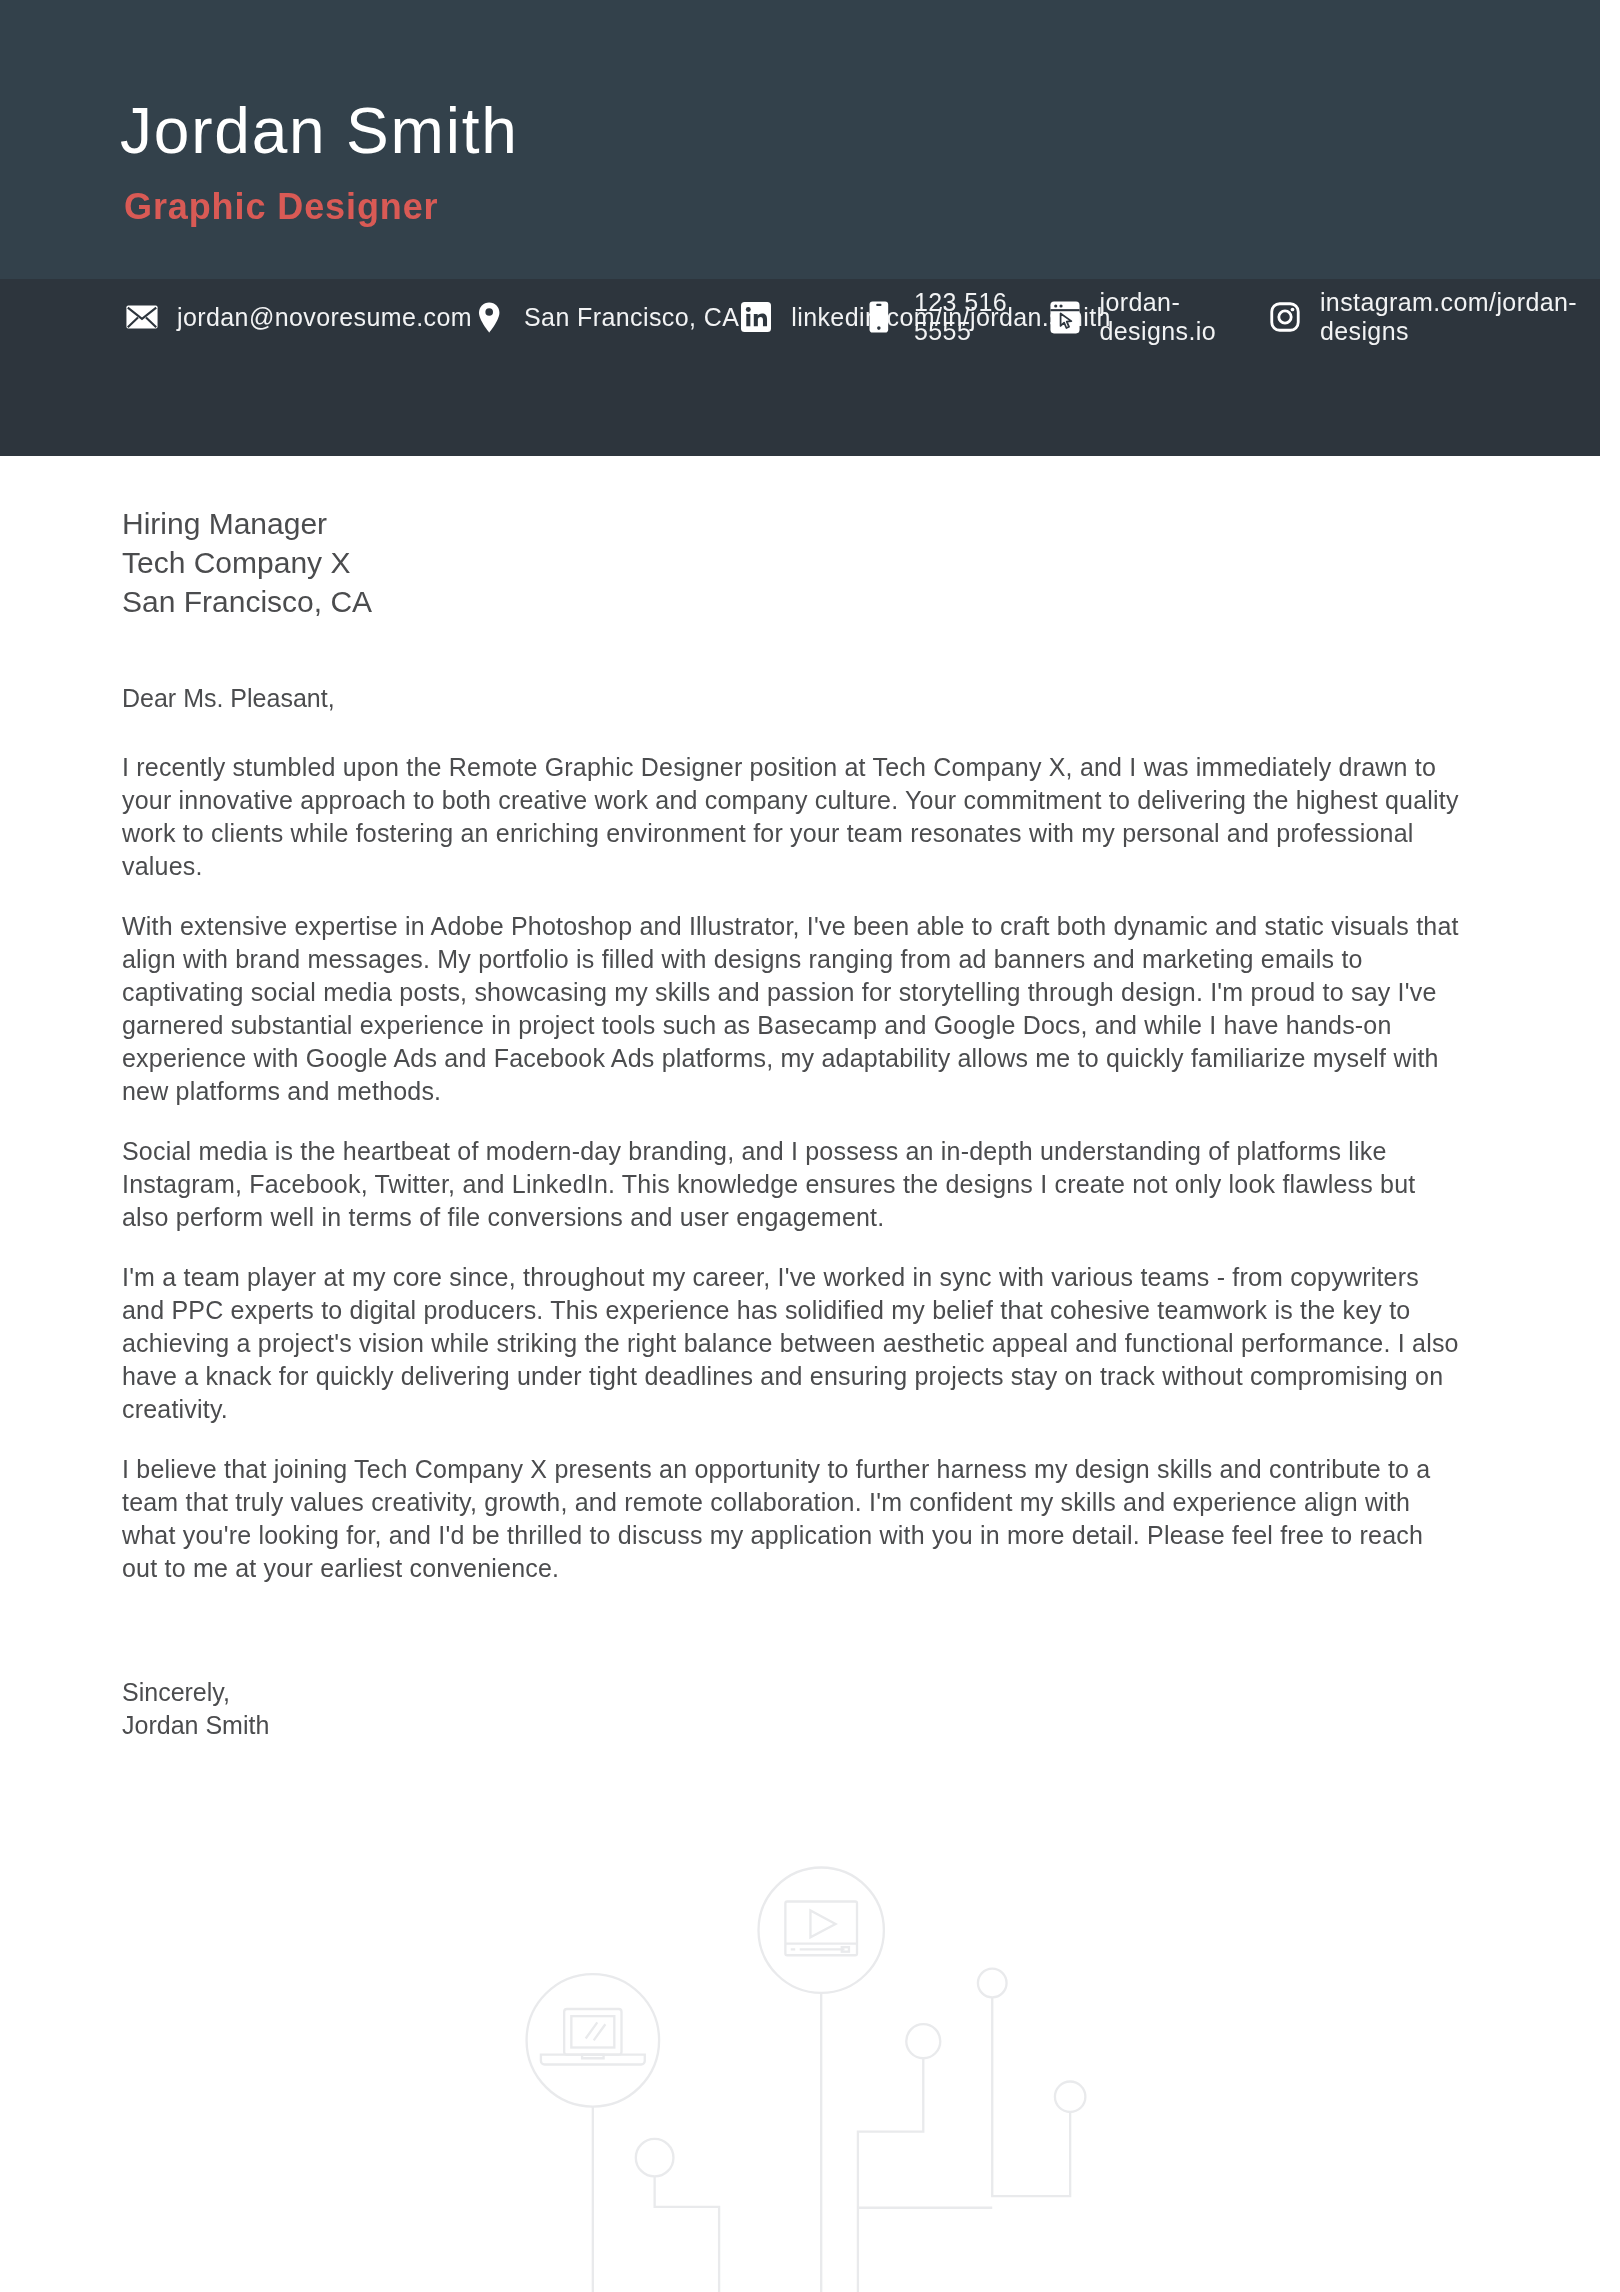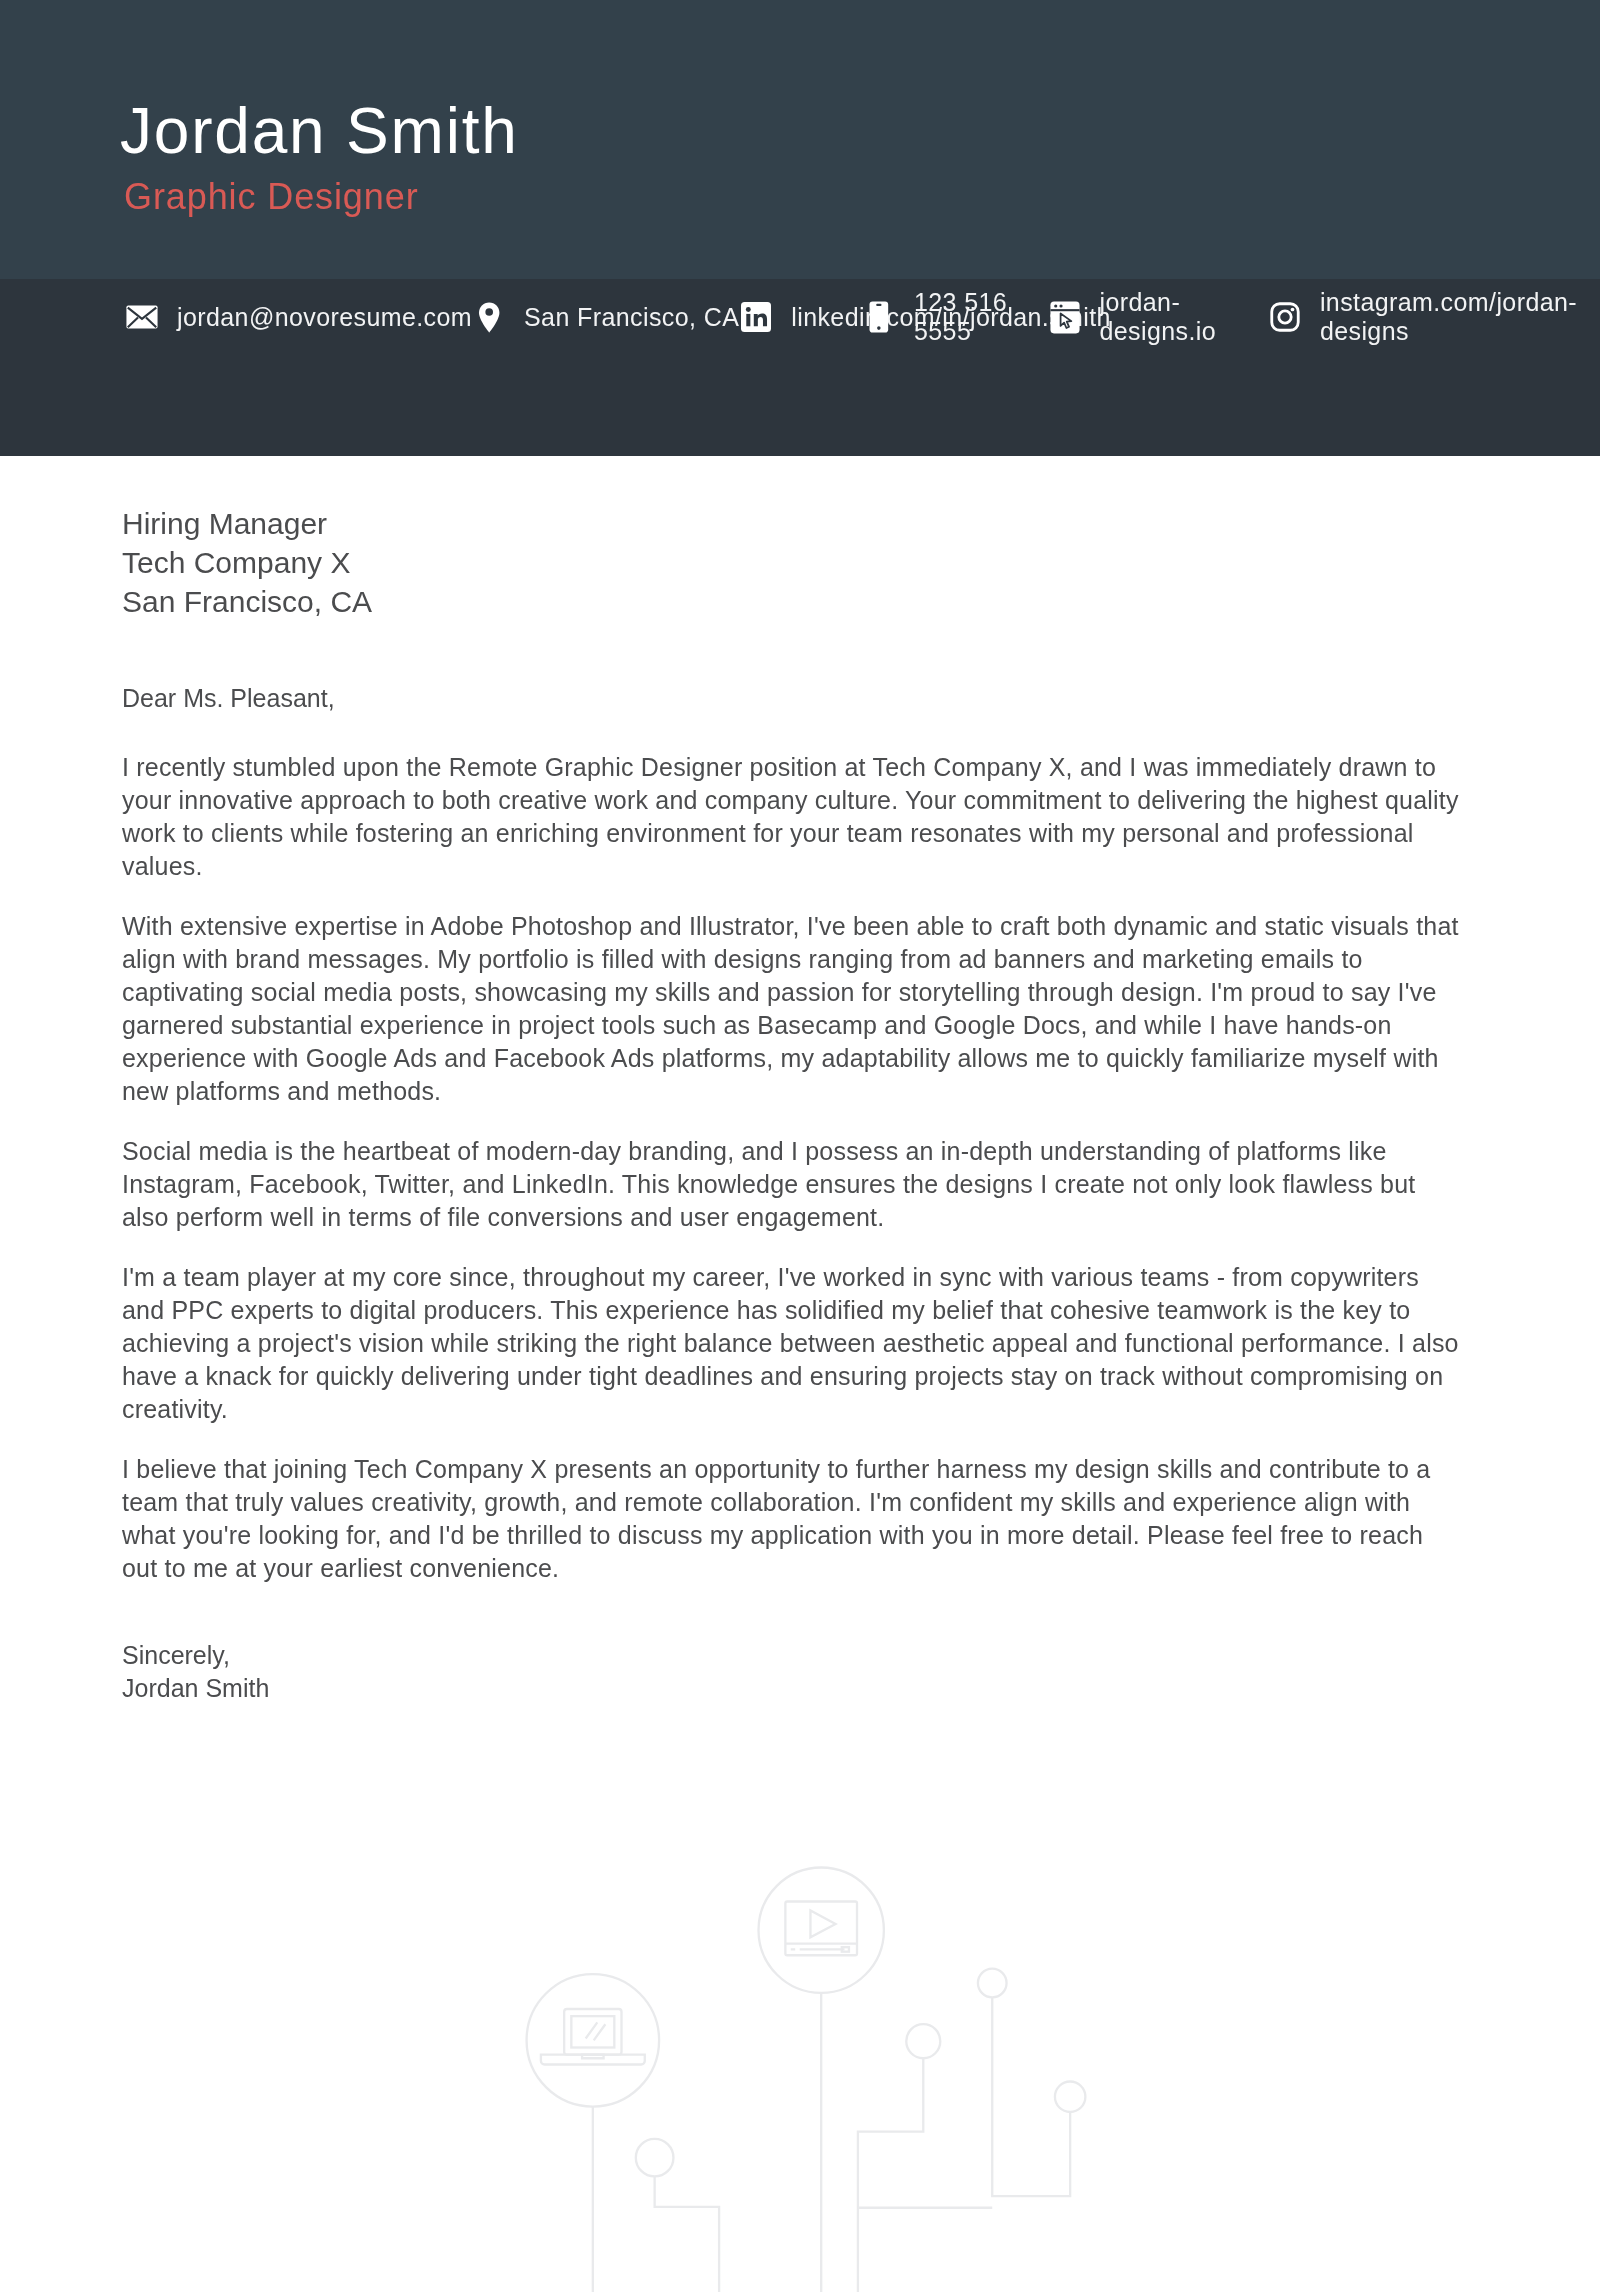--- a/index.html
+++ b/index.html
@@ -15,22 +15,22 @@
   .header-top{
     position:absolute;left:0;top:0;width:1620px;height:279px;
     background:#33414B;
   }
   .person-name{
     position:absolute;left:120px;top:97px;
     font-size:64px;line-height:68px;font-weight:400;
     letter-spacing:1.8px;color:#ffffff;
   }
   .person-title{
-    position:absolute;left:124px;top:176px;
-    font-size:36px;line-height:41px;font-weight:400;
+    position:absolute;left:124px;top:186px;
+    font-size:36px;line-height:41px;font-weight:700;
     letter-spacing:0.9px;color:#D95A55;
   }
   
   .contact-bar{
     position:absolute;left:0;top:279px;width:1620px;height:177px;
     background:#2D353D;
   }
   .contact-col{
     position:absolute;top:11.6px;display:flex;flex-direction:row;
   }
@@ -60,21 +60,21 @@
   }
   .salutation{
     margin-top:61px;margin-bottom:36px;
     font-size:25px;line-height:33px;
   }
   .letter p{
     margin:0 0 27px 0;
     font-size:25px;line-height:33px;letter-spacing:0.2px;
   }
   .closing{
-    margin-top:54px;font-size:25px;line-height:33px;
+    margin-top:91px;font-size:25px;line-height:33px;
   }
   .signature{
     font-size:25px;line-height:33px;
   }
   
   .decoration{
     position:absolute;left:0;top:1836px;
   }
 </style>
 </head>

